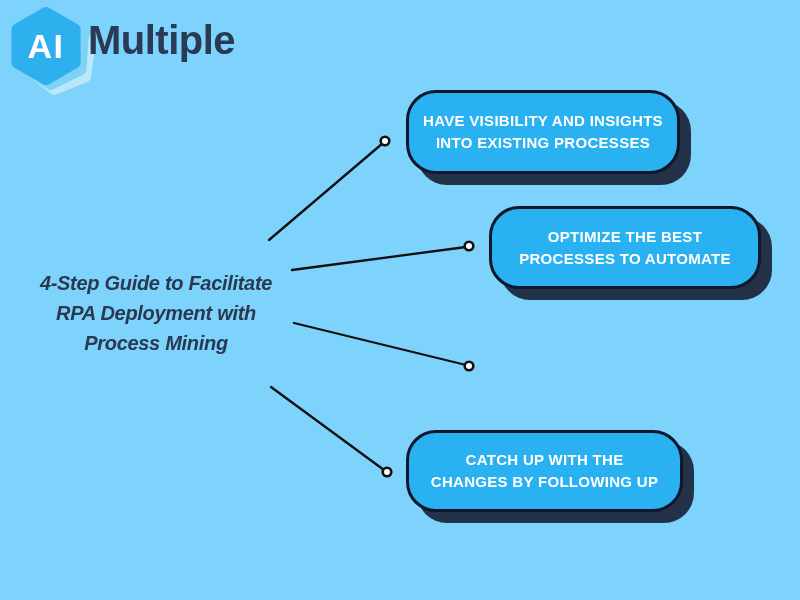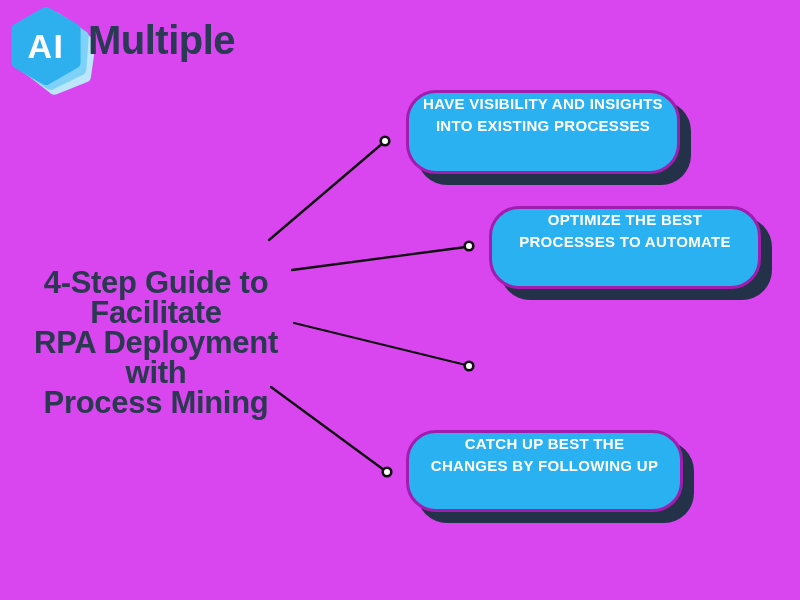--- a/index.html
+++ b/index.html
@@ -1,19 +1,19 @@
 <!DOCTYPE html>
 <html><head>
 <meta charset="utf-8">
 <style>
   html, body { margin:0; padding:0; background:#ffffff; }
   .canvas {
     position:relative;
     width:800px; height:600px;
-    background:#d946ef;
+    background:#7dd3fc;
     overflow:hidden;
     font-family:"Liberation Sans", sans-serif;
   }
 
   
   .logo { position:absolute; left:4px; top:2px; display:flex; align-items:flex-start; }
   .hex-echo2 { fill:#bce7fb; stroke:#bce7fb; stroke-width:12; stroke-linejoin:round; }
   .hex-echo1 { fill:#7ed1f7; stroke:#7ed1f7; stroke-width:12; stroke-linejoin:round; }
   .hex-main  { fill:#2eb0ef; stroke:#2eb0ef; stroke-width:12; stroke-linejoin:round; }
   .hex-monogram {
@@ -22,37 +22,37 @@
   }
   .wordmark {
     font-size:40px; font-weight:bold; color:#2a3a54;
     letter-spacing:-0.5px; margin:18px 0 0 -6px; line-height:1;
   }
 
   
   .title {
     position:absolute; left:0; top:268px; width:312px;
     text-align:center; color:#2a3950;
-    font-size:31px; font-weight:bold; line-height:30px;
-    letter-spacing:-0.3px; white-space:pre-line;
+    font-size:20px; font-weight:bold; line-height:30px;
+    letter-spacing:-0.3px; white-space:pre-line;font-style:italic;
   }
 
   
   .connectors { position:absolute; left:0; top:0; }
   .connector { stroke:#101010; stroke-width:2.3; stroke-linecap:round; }
   .endpoint  { fill:#ffffff; stroke:#101010; stroke-width:2.6; }
 
   
   .step {
     position:absolute; box-sizing:border-box;
     background:#29b1f2;
-    border:3px solid #a21caf;
+    border:3px solid #0f172a;
     border-radius:30px;
     box-shadow:11px 11px 0 0 #243249;
-    display:flex; align-items:flex-start; justify-content:center;
+    display:flex; align-items:center; justify-content:center;
     text-align:center;
   }
   .step-label {
     color:#ffffff; font-weight:bold; font-size:15px;
     letter-spacing:0.3px; line-height:22px; white-space:pre-line;
   }
   .step1 { left:406px; top:90px;  width:274px; height:84px; }
   .step2 { left:489px; top:206px; width:272px; height:83px; }
   .step3 { left:488px; top:318px; width:277px; height:89px; }
   .step4 { left:406px; top:430px; width:277px; height:82px; }
@@ -89,17 +89,17 @@
 
   <div class="step step1">
     <span class="step-label">HAVE VISIBILITY AND INSIGHTS
 INTO EXISTING PROCESSES</span>
   </div>
   <div class="step step2">
     <span class="step-label">OPTIMIZE THE BEST
 PROCESSES TO AUTOMATE</span>
   </div>
   <div class="step step4">
-    <span class="step-label">CATCH UP BEST THE
+    <span class="step-label">CATCH UP WITH THE
 CHANGES BY FOLLOWING UP</span>
   </div>
 
 </div>
 
 </body></html>

